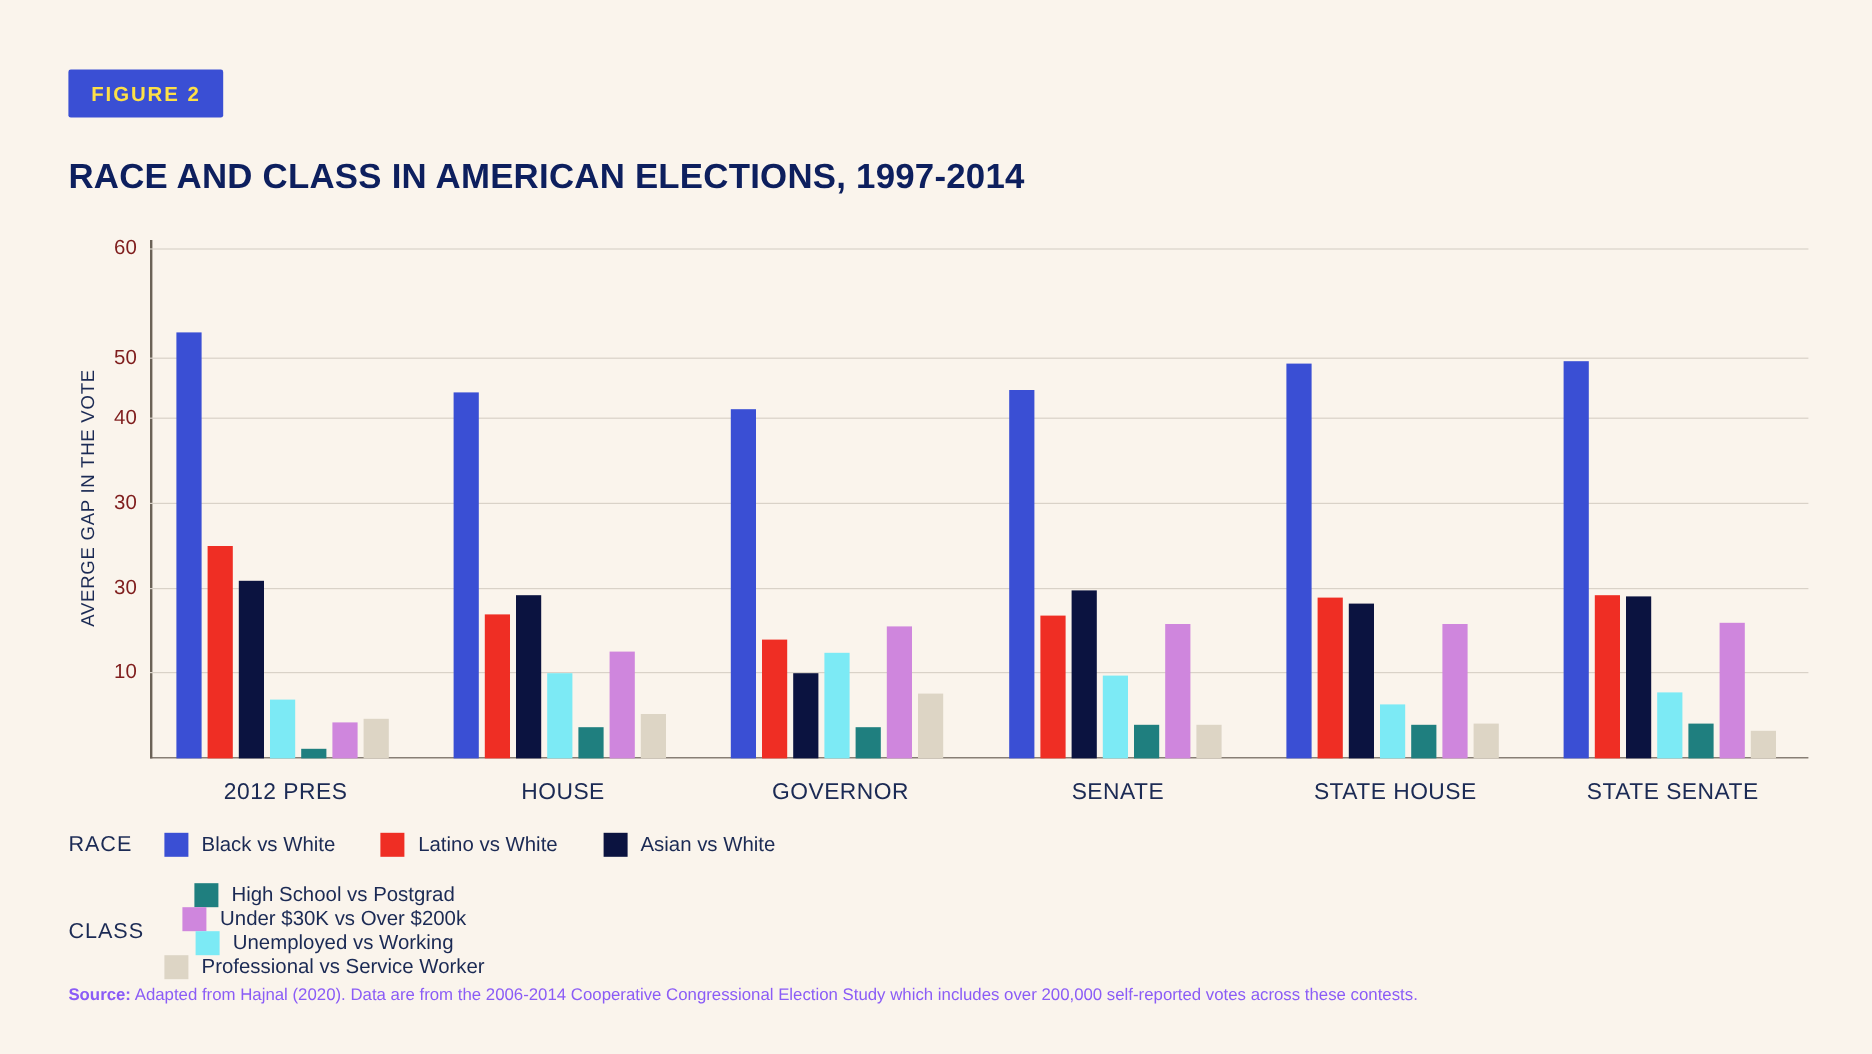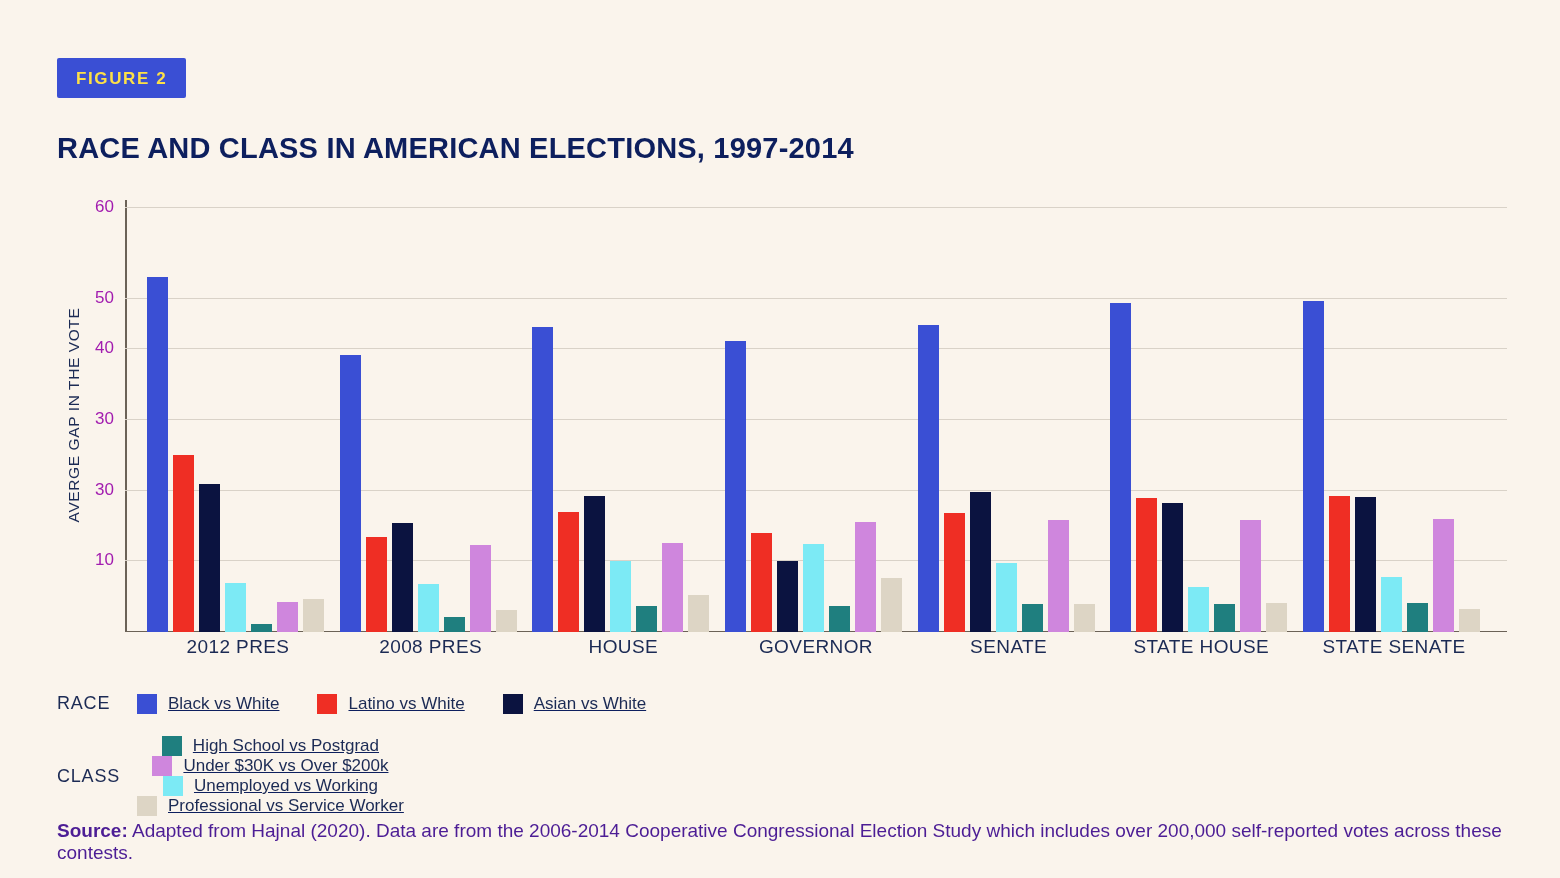--- a/index.html
+++ b/index.html
@@ -86,21 +86,21 @@
   .grid-line.axis-base {
     background: #6b6257;
     height: 1.5px;
   }
   .y-tick-label {
     position: absolute;
     right: 100%;
     margin-right: 11px;
     transform: translateY(-50%);
     font-size: 17px;
-    color: #a21caf;
+    color: #7f1d1d;
     white-space: nowrap;
   }
   .y-axis-line {
     position: absolute;
     left: 0;
     top: -8px;
     bottom: 0;
     width: 1.5px;
     background: #6b6257;
   }
@@ -126,21 +126,21 @@
     width: 21px;
     margin-right: 5px;
     border-radius: 0;
   }
   .bar:last-child { margin-right: 0; }
   .group-label {
     position: absolute;
     top: 100%;
     left: 50%;
     transform: translateX(-50%);
-    margin-top: 4px;
+    margin-top: 18px;
     font-size: 19px;
     letter-spacing: 0.4px;
     color: #1b2a54;
     white-space: nowrap;
   }
   
   .legend-block {
     position: absolute;
     left: 57px;
     top: 693px;
@@ -155,40 +155,39 @@
     width: 80px;
     font-size: 18px;
     letter-spacing: 0.8px;
     color: #1b2a54;
     flex: none;
   }
   .legend-item {
     display: flex;
     align-items: center;
     margin-right: 38px;
-    text-decoration: underline;
   }
   .legend-swatch {
     width: 20px;
     height: 20px;
     margin-right: 11px;
     flex: none;
   }
   .legend-text {
     font-size: 17px;
     color: #1b2a54;
     white-space: nowrap;
   }
   
   .source {
     position: absolute;
     left: 57px;
     top: 820px;
-    font-size: 19px;
-    color: #4c1d95;
+    font-size: 14px;
+    color: #8b5cf6;
   }
   .source b { font-weight: bold; }
 </style>
 </head>
 <body>
 
 <div class="page">
 
   <div class="figure-badge">FIGURE 2</div>
 
@@ -226,30 +225,20 @@
             <div class="bar" title="Black vs White: 50.3" style="height: 355.453px; background: rgb(58, 79, 212);"></div>
             <div class="bar" title="Latino vs White: 25.1" style="height: 177.373px; background: rgb(239, 46, 36);"></div>
             <div class="bar" title="Asian vs White: 21" style="height: 148.4px; background: rgb(11, 19, 64);"></div>
             <div class="bar" title="Unemployed vs Working: 6.9" style="height: 48.76px; background: rgb(124, 234, 245);"></div>
             <div class="bar" title="High School vs Postgrad: 1.2" style="height: 8.48px; background: rgb(31, 127, 127);"></div>
             <div class="bar" title="Under $30K vs Over $200k: 4.2" style="height: 29.68px; background: rgb(207, 134, 221);"></div>
             <div class="bar" title="Professional vs Service Worker: 4.7" style="height: 33.2133px; background: rgb(221, 213, 197);"></div>
             <div class="group-label">2012 PRES</div>
           </div>
           <div class="group">
-            <div class="bar" title="Black vs White: 39.2" style="height: 277.013px; background: rgb(58, 79, 212);"></div>
-            <div class="bar" title="Latino vs White: 13.4" style="height: 94.6933px; background: rgb(239, 46, 36);"></div>
-            <div class="bar" title="Asian vs White: 15.4" style="height: 108.827px; background: rgb(11, 19, 64);"></div>
-            <div class="bar" title="Unemployed vs Working: 6.8" style="height: 48.0533px; background: rgb(124, 234, 245);"></div>
-            <div class="bar" title="High School vs Postgrad: 2.1" style="height: 14.84px; background: rgb(31, 127, 127);"></div>
-            <div class="bar" title="Under $30K vs Over $200k: 12.3" style="height: 86.92px; background: rgb(207, 134, 221);"></div>
-            <div class="bar" title="Professional vs Service Worker: 3.1" style="height: 21.9067px; background: rgb(221, 213, 197);"></div>
-            <div class="group-label">2008 PRES</div>
-          </div>
-          <div class="group">
             <div class="bar" title="Black vs White: 43.2" style="height: 305.28px; background: rgb(58, 79, 212);"></div>
             <div class="bar" title="Latino vs White: 17" style="height: 120.133px; background: rgb(239, 46, 36);"></div>
             <div class="bar" title="Asian vs White: 19.2" style="height: 135.68px; background: rgb(11, 19, 64);"></div>
             <div class="bar" title="Unemployed vs Working: 10" style="height: 70.6667px; background: rgb(124, 234, 245);"></div>
             <div class="bar" title="High School vs Postgrad: 3.7" style="height: 26.1467px; background: rgb(31, 127, 127);"></div>
             <div class="bar" title="Under $30K vs Over $200k: 12.6" style="height: 89.04px; background: rgb(207, 134, 221);"></div>
             <div class="bar" title="Professional vs Service Worker: 5.3" style="height: 37.4533px; background: rgb(221, 213, 197);"></div>
             <div class="group-label">HOUSE</div>
           </div>
           <div class="group">

